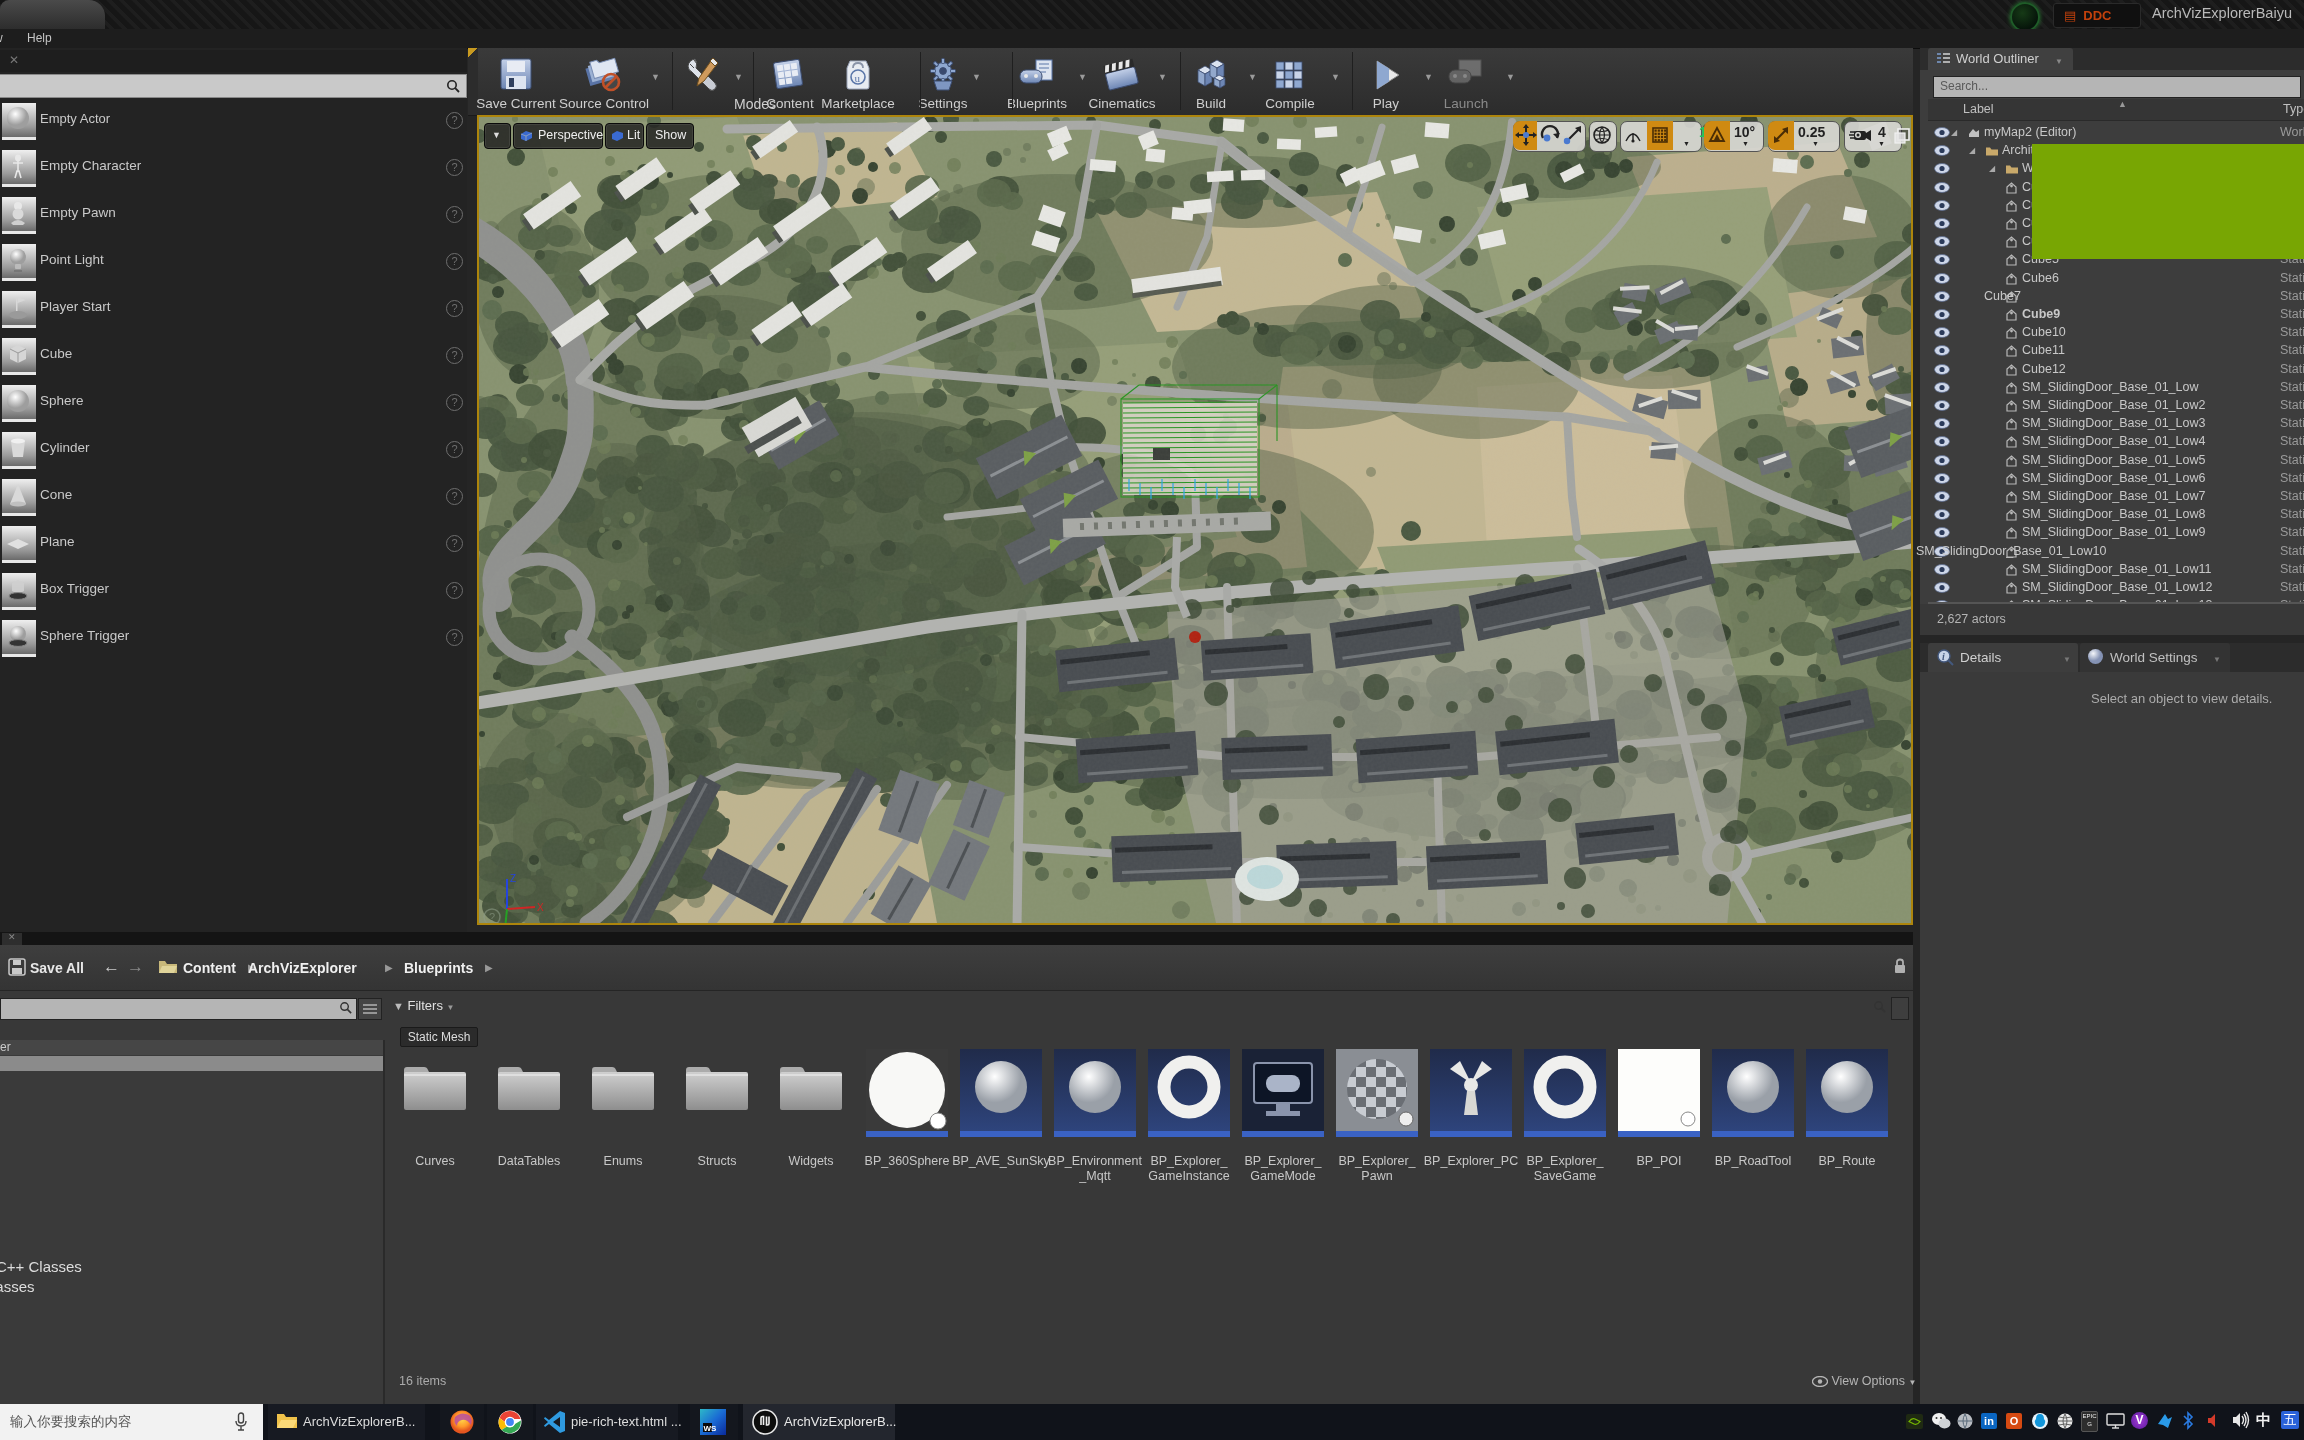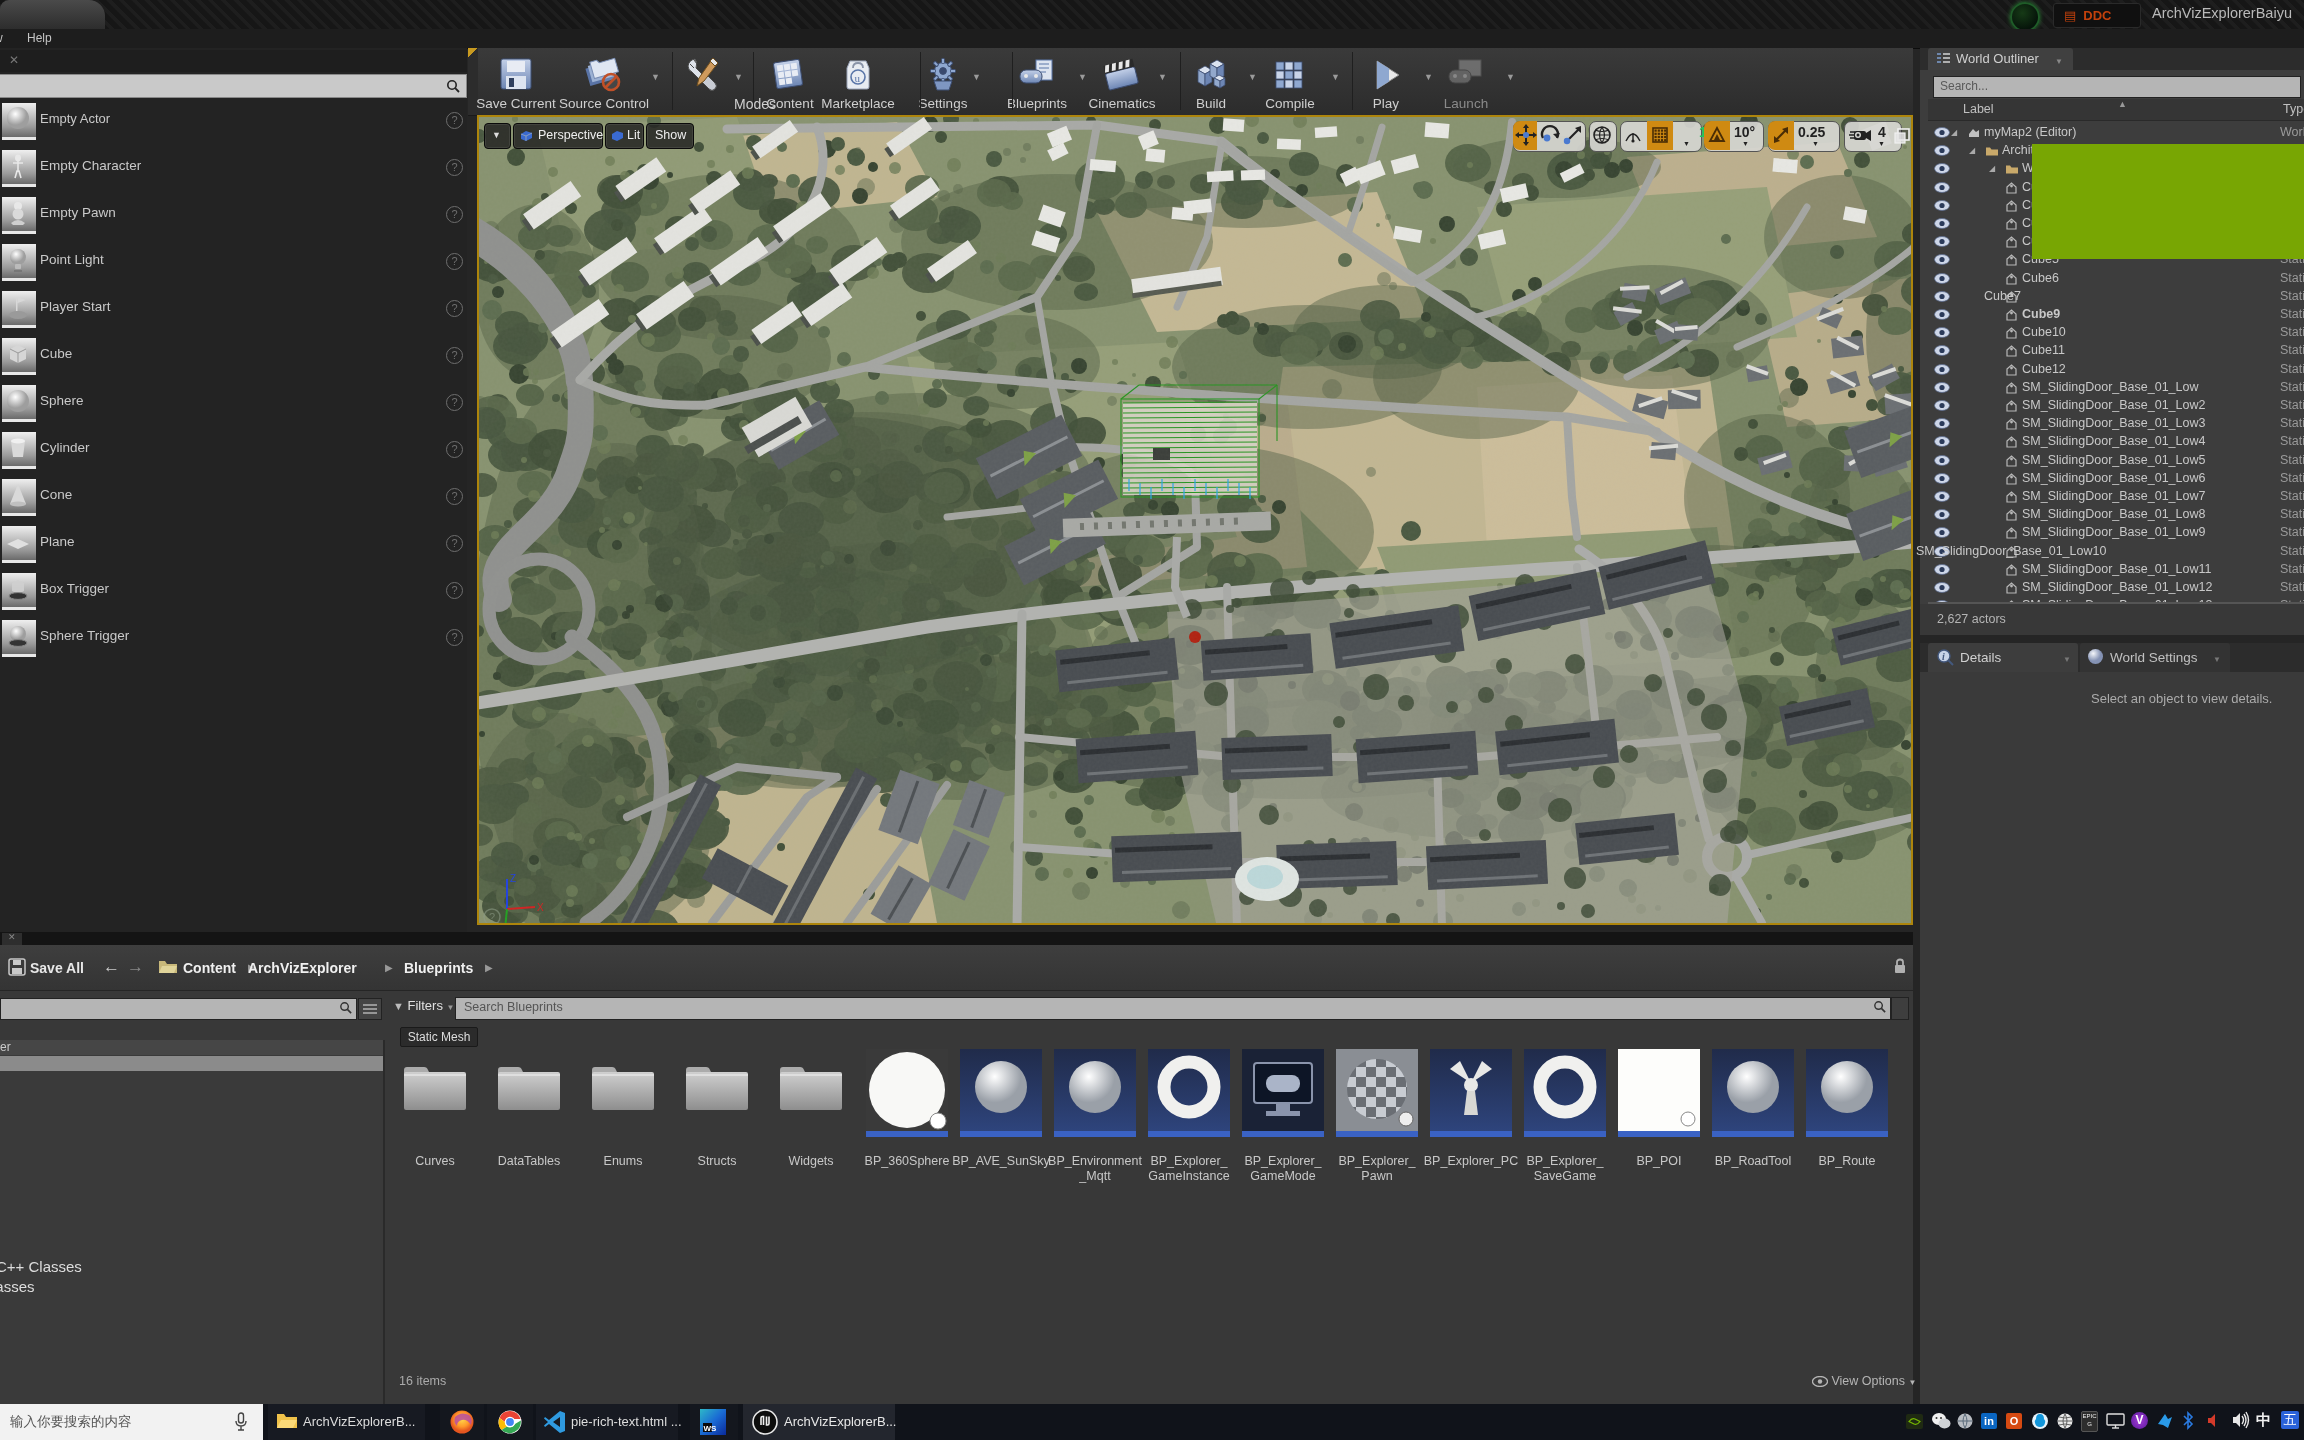--- a/index.html
+++ b/index.html
@@ -2827,23 +2827,20 @@
     <div class="abs" style="left:358px;top:998px;width:22px;height:20px;background:#444;border:1px solid #222;">
       <svg class="abs" style="left:4px;top:4px" width="14" height="12" viewBox="0 0 14 12">
         <g stroke="#bbb" stroke-width="1.4">
           <line x1="0" y1="2" x2="14" y2="2"></line>
           <line x1="0" y1="6" x2="14" y2="6"></line>
           <line x1="0" y1="10" x2="14" y2="10"></line>
         </g>
       </svg>
     </div>
     <div class="abs" style="left:393px;top:998px;color:#e0e0e0;font-size:13px;"><span style="font-size:11px;color:#bbb">▼</span> Filters <span style="font-size:8px;color:#999">▼</span></div>
-    <div class="abs" style="left:455px;top:997px;width:1434px;height:21px;background:#b5b5b5;border:1px solid #222;color:#555;font-size:12.5px;">
-      <span style="position:absolute;left:8px;top:2px">Search Blueprints</span>
-    </div>
     <svg class="abs" style="left:1872px;top:999px" width="15" height="15" viewBox="0 0 16 16">
       <circle cx="7" cy="7" r="4" fill="none" stroke="#333" stroke-width="1.5"></circle>
       <line x1="10" y1="10" x2="14" y2="14" stroke="#333" stroke-width="1.7"></line>
     </svg>
     <div class="abs" style="left:1891px;top:997px;width:16px;height:21px;background:#3e3e3e;border:1px solid #222;"></div>
     <div class="abs" style="left:400px;top:1027px;width:76px;height:18px;background:#2b2b2b;border:1px solid #1a1a1a;border-radius:2px;color:#ddd;font-size:12px;text-align:center;line-height:19px;">Static Mesh</div>
     <div class="abs" style="left:0;top:1040px;width:383px;height:364px;background:#3a3a3a;"></div>
     <div class="abs" style="left:0;top:1040px;width:383px;height:15px;background:#464646;color:#ccc;font-size:12px;">
       <span style="position:absolute;left:0;top:0">er</span>
     </div>

